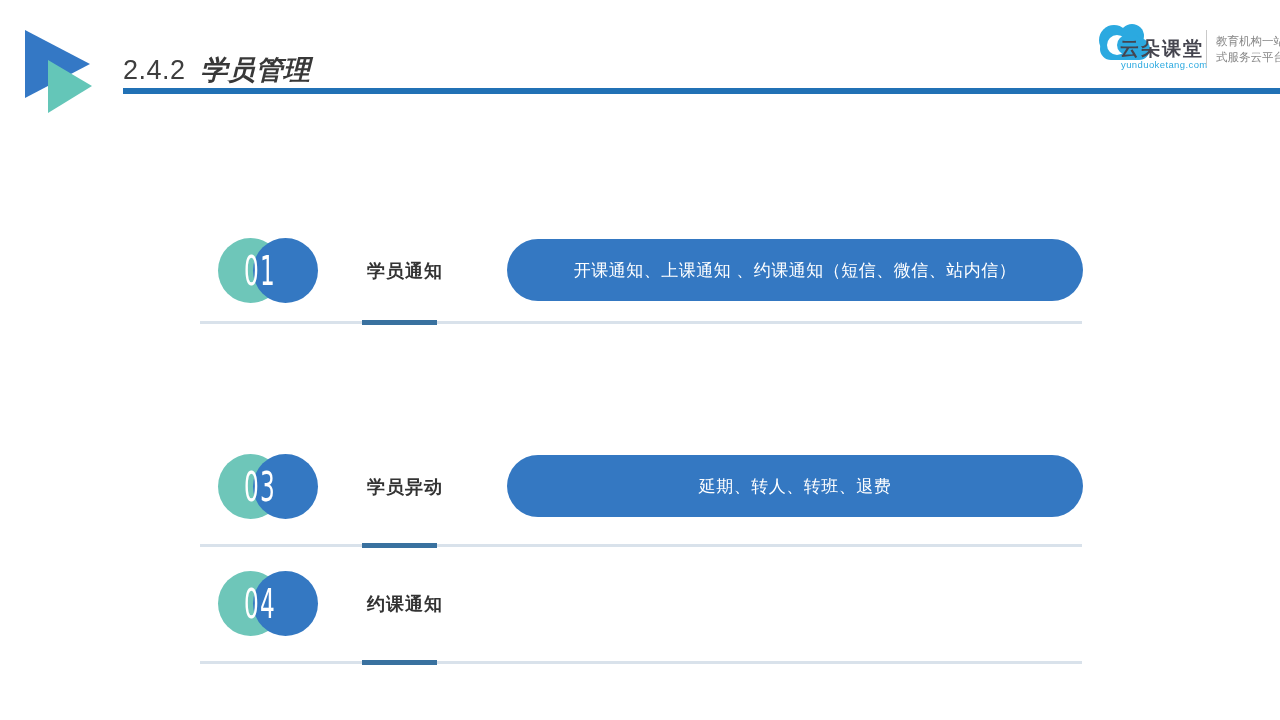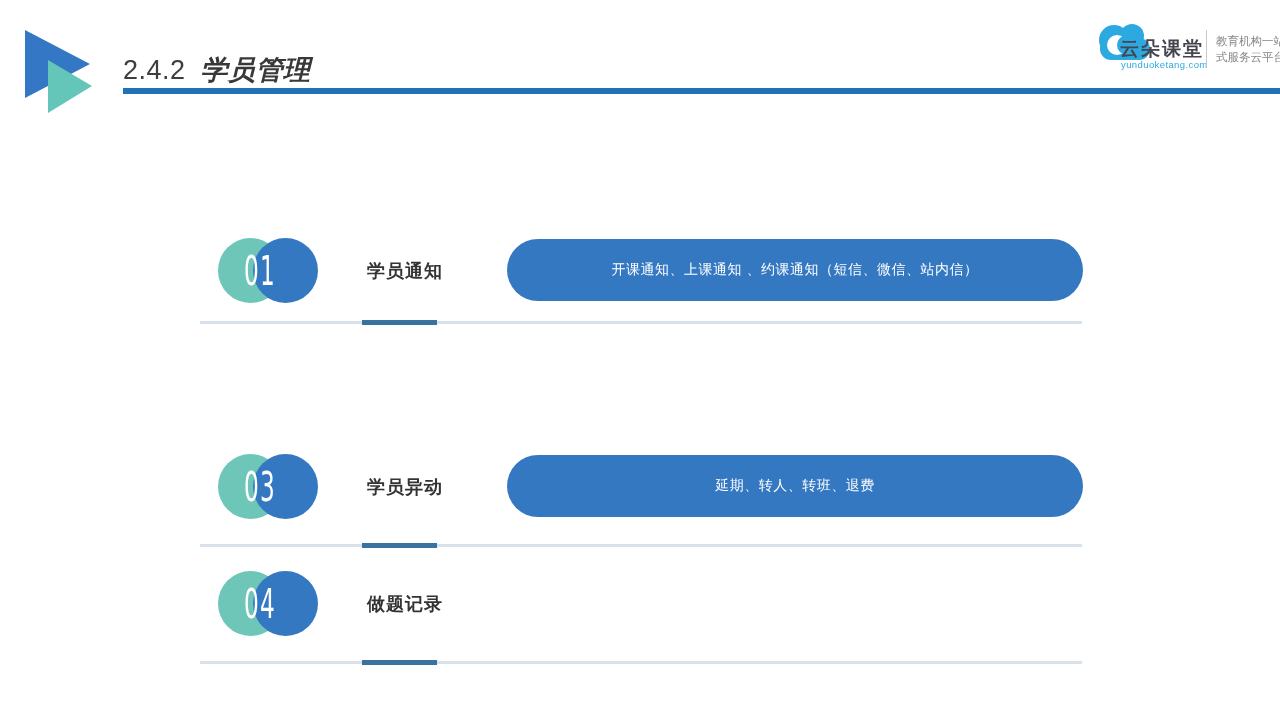--- a/index.html
+++ b/index.html
@@ -37,21 +37,21 @@
   .badge .c-blue { position:absolute; left:35px; top:0; width:65px; height:65px; border-radius:50%; background:#3478c2; }
   .badge .num { position:absolute; left:0; top:0; width:84px; height:65px; display:flex; align-items:center; justify-content:center;
                 color:#ffffff; font-size:40px; font-weight:400; letter-spacing:2px;
                 transform:scaleX(.58); transform-origin:50% 50%; font-family:"DejaVu Sans",sans-serif; }
 
   .row-label { position:absolute; left:345px; top:44px; width:120px; height:30px; line-height:30px; text-align:center;
                font-size:18px; color:#333333; letter-spacing:1px;font-weight:bold; }
 
   .pill { position:absolute; left:507px; top:27px; width:576px; height:62px; border-radius:31px; background:#3478c2;
           display:flex; align-items:center; justify-content:center; }
-  .pill span { color:#ffffff; font-size:14px; letter-spacing:.5px; text-align:right; padding:0 24px; }
+  .pill span { color:#ffffff; font-size:17px; letter-spacing:.5px; text-align:right; padding:0 24px; }
 
   .sep { position:absolute; left:200px; top:116px; width:882px; height:3px; background:#d9e2eb; }
   .row.r1 .sep { top:109px; }
   .sep-accent { position:absolute; left:162px; top:-1px; width:75px; height:5px; background:#39719f; }
 </style>
 </head>
 <body>
 
 <div class="page">
 
@@ -118,19 +118,19 @@
       <span class="sep-accent"></span>
     </div>
   </div>
 
   <div class="row r4">
     <div class="badge">
       <span class="c-teal"></span>
       <span class="c-blue"></span>
       <span class="num">04</span>
     </div>
-    <div class="row-label">做题记录</div>
+    <div class="row-label">约课通知</div>
     <div class="sep">
       <span class="sep-accent"></span>
     </div>
   </div>
 
 </div>
 
 </body></html>

